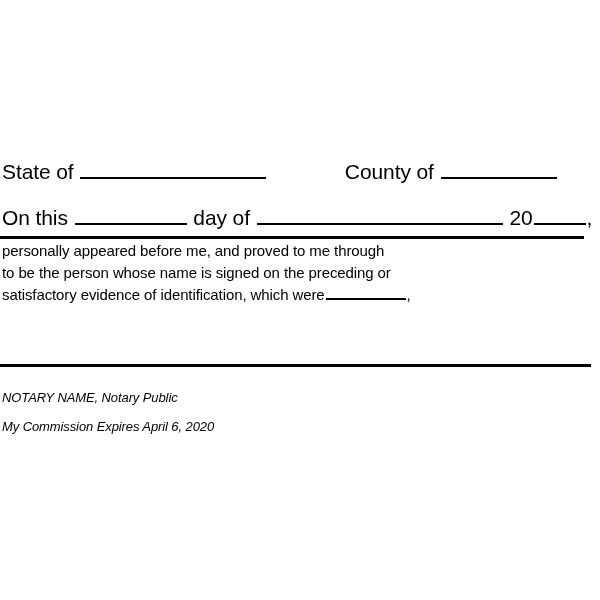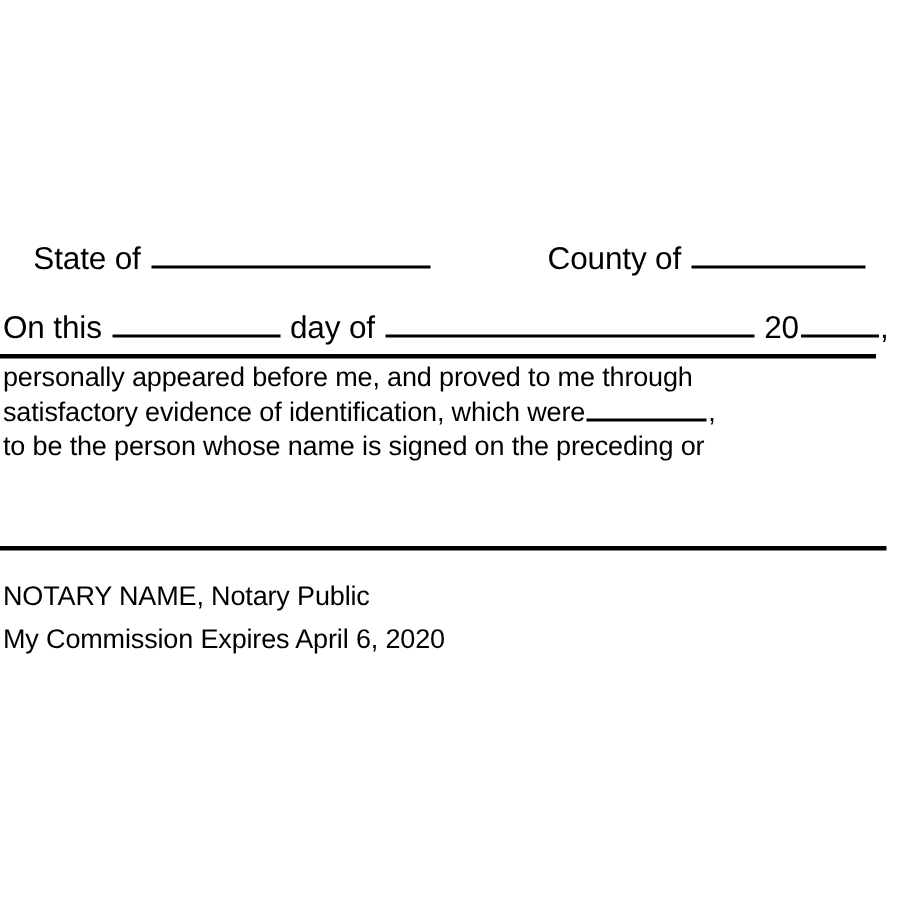--- a/index.html
+++ b/index.html
@@ -26,21 +26,21 @@
   
   .head-row {
     position: absolute;
     left: 2px;
     width: 596px;
     font-size: 21px;
     line-height: 22px;
     white-space: nowrap;
     letter-spacing: -0.1px;
   }
-  #row-state   { top: 158px; text-align: center; }
+  #row-state   { top: 158px; }
   #row-onthis  { top: 204px; }
 
   .seg { display: inline-block; vertical-align: baseline; }
 
   
   .blank {
     display: inline-block;
     border-bottom: 2px solid #000;
     vertical-align: baseline;
     height: 0.92em;
@@ -64,35 +64,36 @@
   }
   #rule-top    { top: 236px; width: 584px; }
   #rule-bottom { top: 364px; width: 591px; }
 
   
   #body-block {
     position: absolute;
     left: 2px;
     top: 240px;
     width: 596px;
-    font-size: 18px;
+    font-size: 15px;
     line-height: 22px;
     letter-spacing: -0.1px;
   }
   #body-block .bline { white-space: nowrap; }
 
   
   #sig-block {
     position: absolute;
     left: 2px;
     top: 383px;
     width: 596px;
-    font-size: 18px;
+    font-size: 13px;
     line-height: 29px;
     letter-spacing: -0.1px;
+    font-style: italic;
   }
   #sig-block .sline { white-space: nowrap; }
 </style>
 </head>
 <body>
 
 <div id="notary-block">
 
   <div class="head-row" id="row-state">
     <span class="seg">State of</span>
@@ -107,22 +108,22 @@
     <span class="blank b-day"></span>
     <span class="seg">day of</span>
     <span class="blank b-month"></span>
     <span class="seg">20</span><span class="blank b-year"></span><span class="seg">,</span>
   </div>
 
   <div class="rule" id="rule-top"></div>
 
   <div id="body-block">
     <div class="bline">personally appeared before me, and proved to me through</div>
+    <div class="bline">to be the person whose name is signed on the preceding or</div>
     <div class="bline"><span>satisfactory evidence of identification, which were</span><span class="blank b-ids"></span><span>,</span></div>
-    <div class="bline">to be the person whose name is signed on the preceding or</div>
   </div>
 
   <div class="rule" id="rule-bottom"></div>
 
   <div id="sig-block">
     <div class="sline">NOTARY NAME, Notary Public</div>
     <div class="sline">My Commission Expires April 6, 2020</div>
   </div>
 
 </div>

